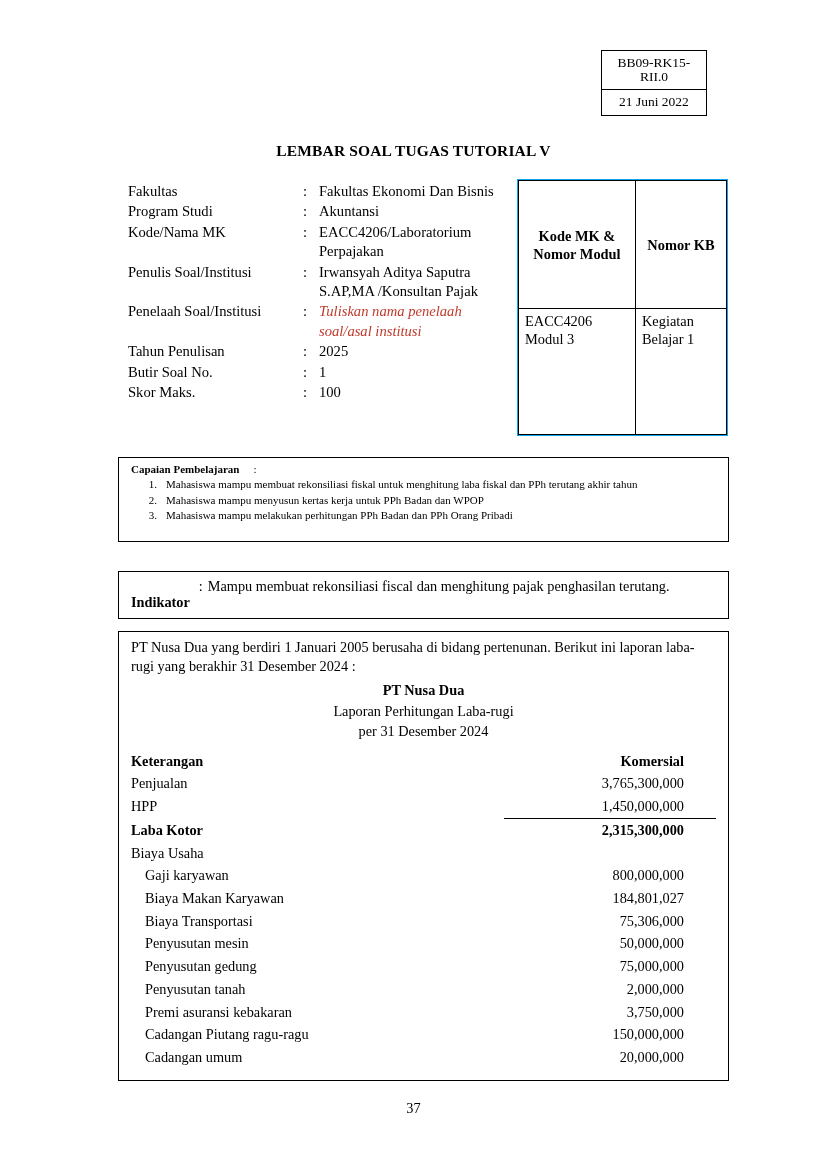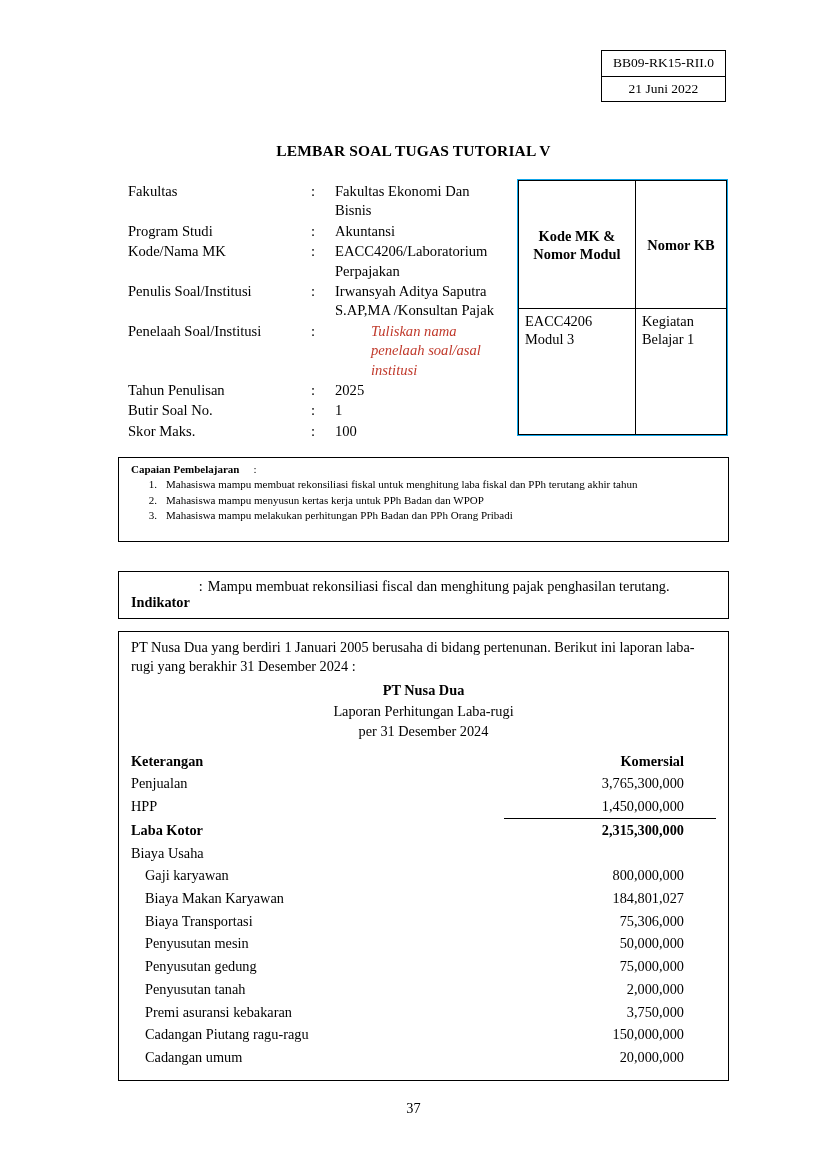--- a/index.html
+++ b/index.html
@@ -21,21 +21,21 @@
     left: 0; top: 0;
     width: 827px;
     height: 1170px;
   }
 
   
   .doc-code-box {
     position: absolute;
     left: 601px;
     top: 50px;
-    width: 125px;
+    width: 106px;
     border: 1px solid #000;
     box-sizing: border-box;
   }
   .doc-code-box .code-cell {
     text-align: center;
     font-size: 13.5px;
     line-height: 1.0;
     padding: 5px 2px 6px;
   }
   .doc-code-box .code-cell.top {
@@ -59,41 +59,39 @@
     position: absolute;
     left: 128px;
     top: 182px;
     width: 375px;
     font-size: 14.6px;
   }
   .id-row {
     display: flex;
     align-items: flex-start;
     margin-bottom: 1px;
-    gap: 8px;
   }
   .id-label {
     width: 175px;
     flex: 0 0 175px;
     line-height: 1.33;
   }
   .id-colon {
     width: 16px;
     flex: 0 0 16px;
     line-height: 1.33;
   }
   .id-value {
     flex: 1 1 auto;
     line-height: 1.33;
     max-width: 180px;
   }
   .id-value.redital {
     color: #c0392b;
     font-style: italic;
-    margin-left: 36px;
   }
 
   
   .mk-table {
     position: absolute;
     left: 517px;
     top: 179px;
     width: 211px;
     height: 257px;
     border: 1px solid #0ea5e9;

